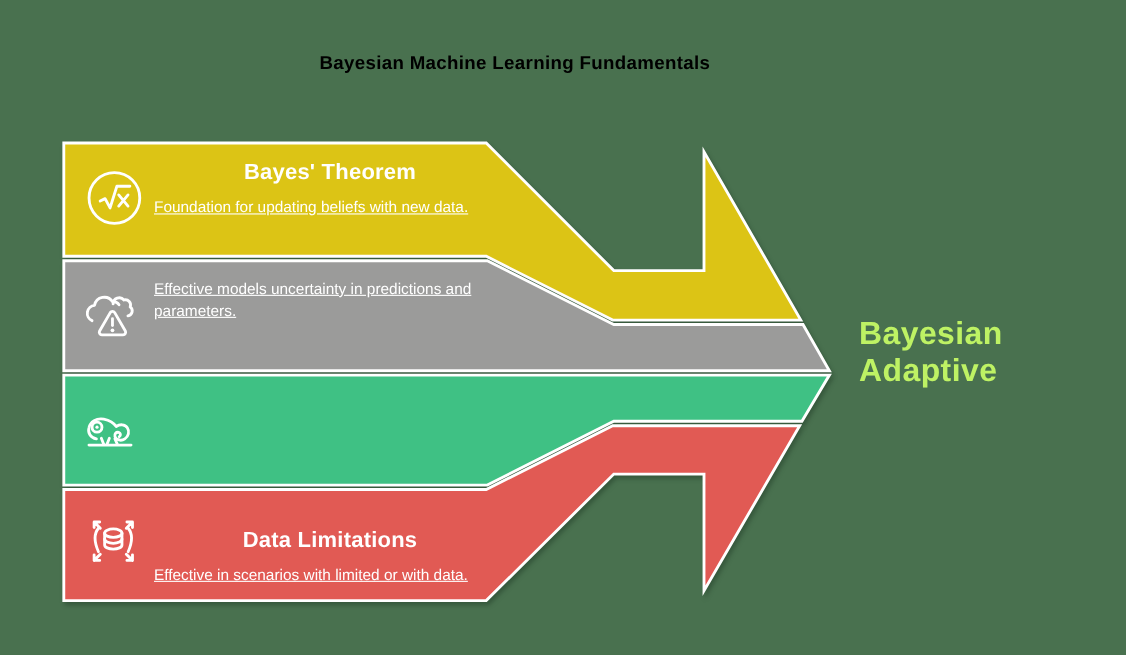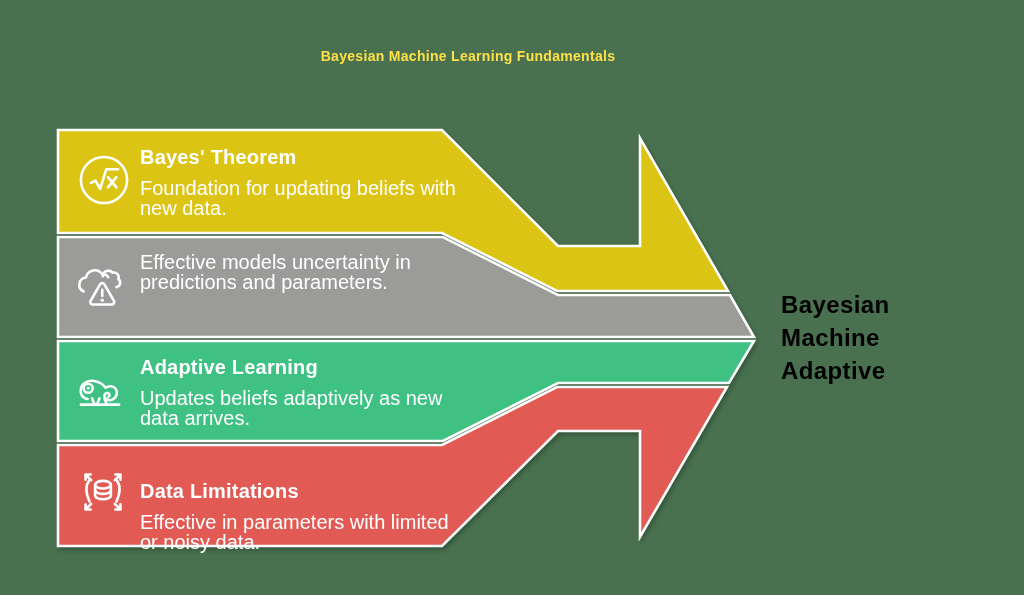--- a/index.html
+++ b/index.html
@@ -3,38 +3,38 @@
 <meta charset="utf-8">
 <style>
   html,body{margin:0;padding:0;background:#49714f;}
   .stage{
     position:relative;width:1024px;height:595px;overflow:hidden;
     background:#49714f;
     font-family:"Liberation Sans", sans-serif;
   }
   .page-title{
     position:absolute;left:0;top:48px;width:936px;
-    text-align:center;font-size:14px;font-weight:bold;
-    color:#fde047;letter-spacing:.3px;
+    text-align:center;font-size:17px;font-weight:bold;
+    color:#000000;letter-spacing:.3px;
   }
   svg.shapes{position:absolute;left:0;top:0;}
   .band-shape{
     stroke:#ffffff;stroke-width:2.6;stroke-linejoin:miter;
     filter:drop-shadow(2px 3px 2px rgba(10,30,15,.30));
   }
   .band-text{position:absolute;width:320px;color:#ffffff;}
-  .band-text h3{margin:0 0 9px 0;font-size:20px;font-weight:bold;letter-spacing:.2px;}
-  .band-text p{margin:0;font-size:20px;line-height:20px;font-weight:normal;}
+  .band-text h3{margin:0 0 9px 0;font-size:20px;font-weight:bold;letter-spacing:.2px;text-align:center;}
+  .band-text p{margin:0;font-size:14px;line-height:20px;font-weight:normal;text-decoration:underline;}
   .icon-box{position:absolute;width:54px;height:54px;}
   .icon-box svg{width:100%;height:100%;}
   .iline{fill:none;stroke:#ffffff;stroke-width:2.3;stroke-linecap:round;stroke-linejoin:round;}
   .result-label{
     position:absolute;left:781px;top:288px;
-    font-size:24px;line-height:33px;font-weight:bold;
-    color:#000000;letter-spacing:.4px;
+    font-size:29px;line-height:33px;font-weight:bold;
+    color:#bef264;letter-spacing:.4px;
   }
 </style>
 </head>
 <body>
 
 <div class="stage">
 
   <div class="page-title">Bayesian Machine Learning Fundamentals</div>
 
   <svg class="shapes" width="1024" height="595" viewBox="0 0 1024 595">
@@ -71,42 +71,37 @@
 
   <div class="icon-box" style="left:73px;top:363px;">
     <svg viewBox="0 0 48 48">
       <path class="iline" d="M7 37 H41"></path>
       <path class="iline" d="M13 32 C8 31 6 27 7 23 C8 18 13 15 19 16 C24 17 27 19 29 22 C32 20 36 20 38 23 C40 26 39 30 36 32 C33 34 29 33 28 30 C27.4 28 29 26.2 31 26.7 C32.6 27.2 33 29.2 31.5 30.2"></path>
       <circle class="iline" cx="13.5" cy="22.5" r="4"></circle>
       <circle cx="13.5" cy="22.5" r="1.3" fill="#ffffff" stroke="none"></circle>
       <path class="iline" d="M17 31.5 L19 36.5 M23.5 31.5 L21.5 36.5 M28 32 L30 36.5"></path>
     </svg>
   </div>
-  <div class="band-text" style="left:140px;top:356px;">
-    <h3>Adaptive Learning</h3>
-    <p>Updates beliefs adaptively as new data arrives.</p>
-  </div>
 
   <div class="icon-box" style="left:76px;top:465px;">
     <svg viewBox="0 0 48 48">
       <ellipse class="iline" cx="24" cy="17.5" rx="7" ry="3.4"></ellipse>
       <path class="iline" d="M17 17.5 V27 a7 3.4 0 0 0 14 0 V17.5"></path>
       <path class="iline" d="M17 22.3 a7 3.4 0 0 0 14 0"></path>
       <path class="iline" d="M12 13.5 q-5.5 6.5 0 19"></path>
       <path class="iline" d="M36 13.5 q5.5 6.5 0 19"></path>
       <path class="iline" d="M13.5 13.5 L8.5 8.5 M8.5 13 V8.5 H13"></path>
       <path class="iline" d="M34.5 13.5 L39.5 8.5 M35 8.5 H39.5 V13"></path>
       <path class="iline" d="M13.5 34.5 L8.5 39.5 M8.5 35 V39.5 H13"></path>
       <path class="iline" d="M34.5 34.5 L39.5 39.5 M35 39.5 H39.5 V35"></path>
     </svg>
   </div>
   <div class="band-text" style="left:140px;top:460px;margin-top:20px;">
     <h3>Data Limitations</h3>
-    <p>Effective in parameters with limited or noisy data.</p>
+    <p>Effective in scenarios with limited or with data.</p>
   </div>
 
   <div class="result-label">
     <div>Bayesian</div>
-    <div>Machine</div>
     <div>Adaptive</div>
   </div>
 
 </div>
 
 </body></html>

